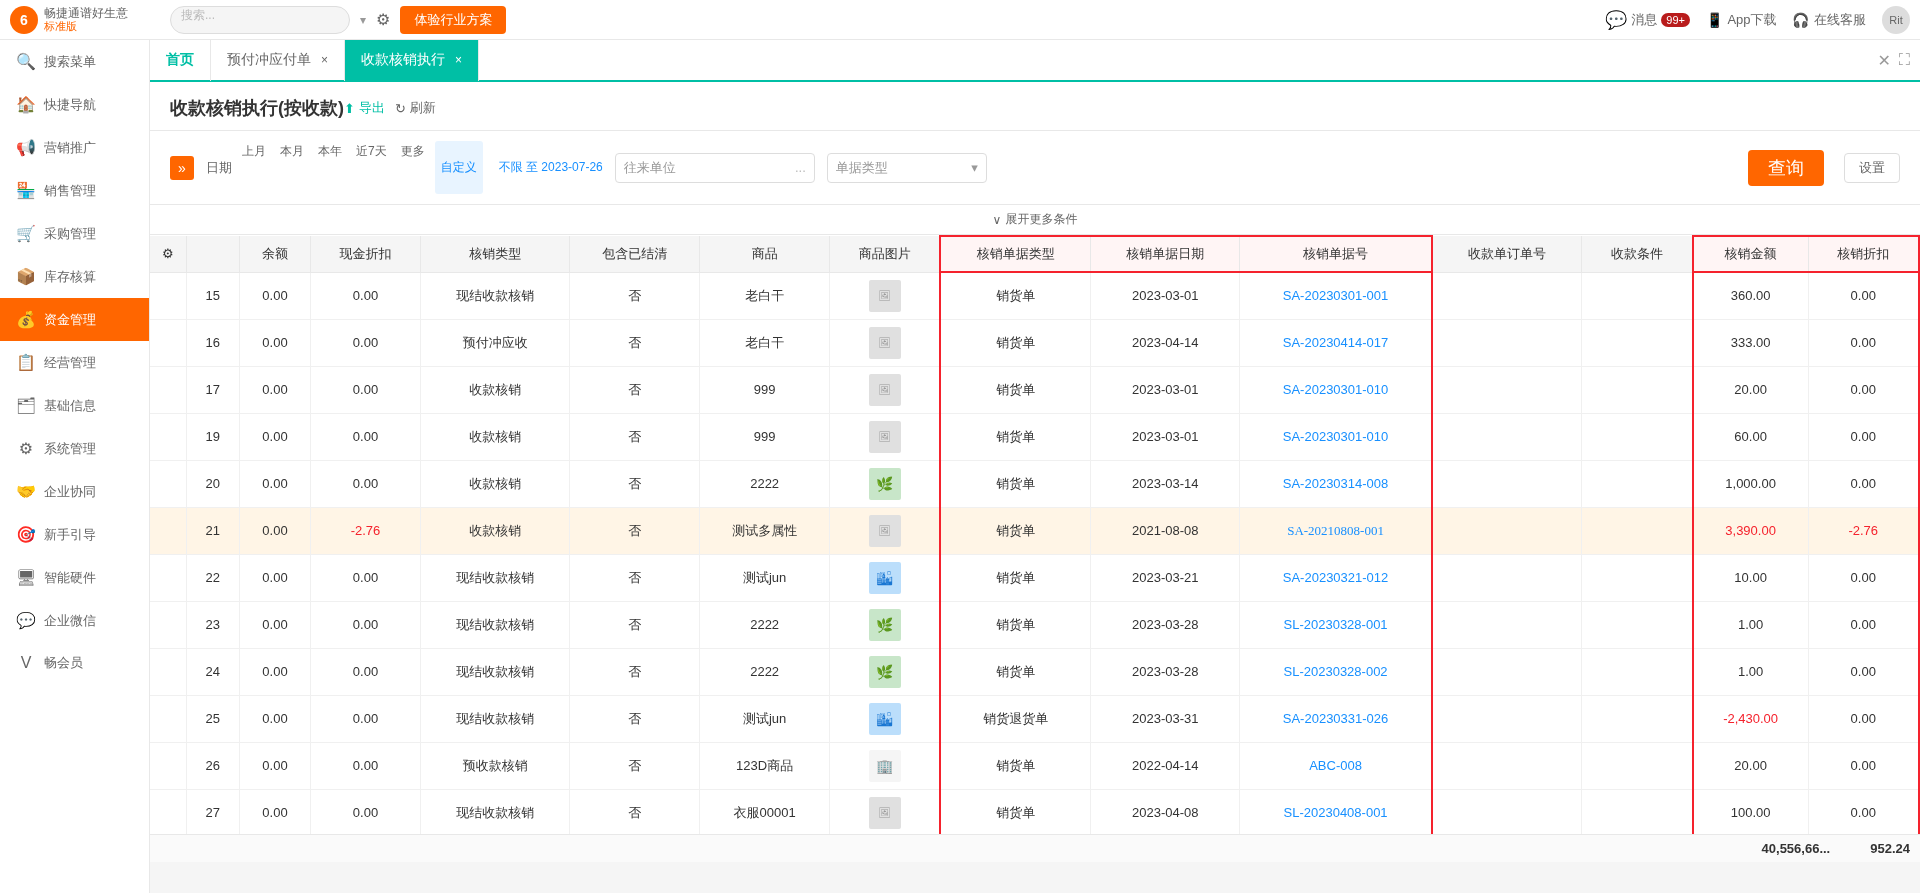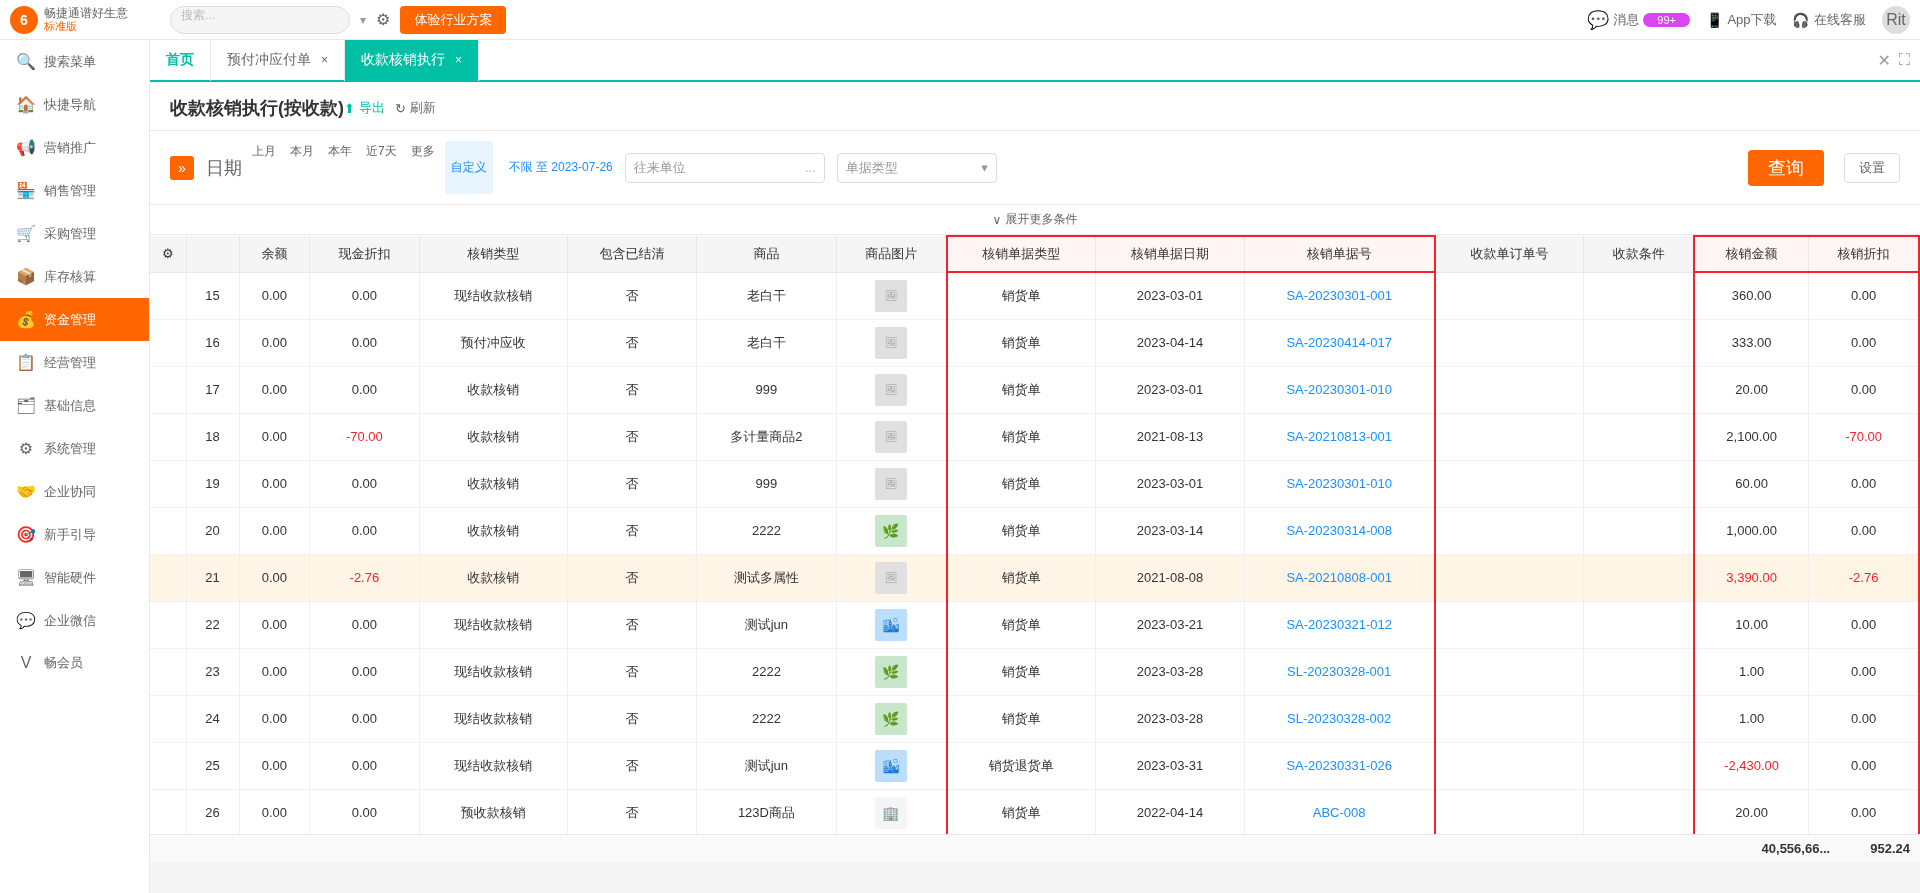--- a/index.html
+++ b/index.html
@@ -8,22 +8,22 @@
     
     .top-bar { height: 40px; background: #fff; display: flex; align-items: center; padding: 0 10px; border-bottom: 1px solid #e8e8e8; gap: 10px; }
     .top-bar-logo { display: flex; align-items: center; gap: 6px; width: 150px; }
     .logo-icon { width: 28px; height: 28px; background: #f60; border-radius: 50%; display: flex; align-items: center; justify-content: center; color: white; font-weight: bold; font-size: 14px; }
     .logo-text { font-size: 12px; color: #666; line-height: 1.2; }
     .top-bar-search { flex: 0 0 180px; height: 28px; border: 1px solid #ddd; border-radius: 14px; padding: 0 10px; background: #f5f5f5; color: #999; font-size: 12px; display: flex; }
     .chevron-icon { color: #999; font-size: 12px; }
     .gear-icon { color: #666; font-size: 16px; cursor: pointer; }
     .trial-btn { background: #f60; color: white; border: none; border-radius: 4px; padding: 5px 14px; font-size: 13px; cursor: pointer; }
     .top-bar-right { margin-left: auto; display: flex; align-items: center; gap: 16px; color: #666; font-size: 13px; }
-    .badge { background: #d946ef; color: white; border-radius: 10px; padding: 1px 14px; font-size: 11px; }
-    .user-avatar { width: 28px; height: 28px; background: #ddd; border-radius: 50%; display: flex; align-items: center; justify-content: center; color: #666; font-size: 16px; }
+    .badge { background: #b91c1c; color: white; border-radius: 10px; padding: 1px 5px; font-size: 11px; }
+    .user-avatar { width: 28px; height: 28px; background: #ddd; border-radius: 50%; display: flex; align-items: center; justify-content: center; color: #666; font-size: 11px; }
 
     
     .layout { display: flex; height: 853px; }
 
     
     .sidebar { width: 150px; background: white; border-right: 1px solid #e8e8e8; display: flex; flex-direction: column; }
     .sidebar-item { display: flex; align-items: center; gap: 8px; padding: 12px 16px; cursor: pointer; color: #666; font-size: 13px; }
     .sidebar-item.active { background: #f60; color: white; border-radius: 0; }
     .sidebar-item .si-icon { font-size: 16px; width: 20px; text-align: center; }
 
@@ -43,21 +43,21 @@
     .page-header { background: white; padding: 14px 20px 10px; border-bottom: 1px solid #e8e8e8; display: flex; align-items: center; justify-content: flex-start; }
     .page-title { font-size: 18px; font-weight: bold; color: #333; }
     .page-header-right { display: flex; gap: 10px; }
     .export-btn { display: flex; align-items: center; gap: 4px; color: #00bfa5; font-size: 13px; cursor: pointer; }
     .refresh-btn { display: flex; align-items: center; gap: 4px; color: #666; font-size: 13px; cursor: pointer; }
 
     
     .filter-bar { background: white; padding: 10px 20px; border-bottom: 1px solid #e8e8e8; display: flex; align-items: center; gap: 12px; flex-wrap: wrap; }
     .filter-expand-btn { width: 24px; height: 24px; background: #f60; color: white; border: none; border-radius: 3px; cursor: pointer; display: flex; align-items: center; justify-content: center; font-size: 14px; }
     .filter-group { display: flex; align-items: center; gap: 6px; }
-    .filter-label { color: #666; font-size: 18px; }
+    .filter-label { color: #666; font-size: 13px; }
     .filter-options { display: flex; gap: 6px; align-items: flex-start; }
     .filter-opt { color: #666; font-size: 12px; cursor: pointer; padding: 2px 4px; }
     .filter-opt.custom { background: #e8f4ff; color: #1890ff; border-radius: 3px; padding: 18px 6px; }
     .filter-date-range { color: #1890ff; font-size: 12px; }
     .filter-unit { flex: 0 0 200px; height: 30px; border: 1px solid #ddd; border-radius: 4px; padding: 0 8px; font-size: 13px; display: flex; align-items: center; color: #999; }
     .filter-select { min-width: 160px; height: 30px; border: 1px solid #ddd; border-radius: 4px; padding: 0 8px; font-size: 13px; display: flex; align-items: center; justify-content: space-between; color: #999; cursor: pointer; }
     .query-btn { background: #f60; color: white; border: none; border-radius: 4px; padding: 6px 20px; font-size: 18px; cursor: pointer; margin-left: auto; }
     .setting-btn { background: white; color: #666; border: 1px solid #ddd; border-radius: 4px; padding: 5px 14px; font-size: 13px; cursor: pointer; margin-left: 8px; }
 
     
@@ -320,37 +320,20 @@
     <td style="border-left:2.5px solid #f5222d;">销货单</td>
     <td>2023-03-01</td>
     <td style="border-right:2.5px solid #f5222d;"><a class="link-text" href="#">SA-20230301-010</a></td>
     <td></td>
     <td></td>
     <td style="border-left:2.5px solid #f5222d;">20.00</td>
     <td style="border-right:2.5px solid #f5222d;">0.00</td>
   </tr>
               <tr>
     <td></td>
-    <td>18</td>
-    <td>0.00</td>
-    <td class="negative" style="color: rgb(245, 34, 45);">-70.00</td>
-    <td>收款核销</td>
-    <td>否</td>
-    <td>多计量商品2</td>
-    <td><div style="width:32px;height:32px;background:#e0e0e0;display:inline-flex;align-items:center;justify-content:center;border-radius:2px;color:#999;font-size:10px;">🖼</div></td>
-    <td style="border-left:2.5px solid #f5222d;">销货单</td>
-    <td>2021-08-13</td>
-    <td style="border-right:2.5px solid #f5222d;"><a class="link-text" href="#">SA-20210813-001</a></td>
-    <td></td>
-    <td></td>
-    <td style="border-left:2.5px solid #f5222d;">2,100.00</td>
-    <td style="border-right: 2.5px solid rgb(245, 34, 45); color: rgb(245, 34, 45);" class="negative">-70.00</td>
-  </tr>
-              <tr>
-    <td></td>
     <td>19</td>
     <td>0.00</td>
     <td>0.00</td>
     <td>收款核销</td>
     <td>否</td>
     <td>999</td>
     <td><div style="width:32px;height:32px;background:#e0e0e0;display:inline-flex;align-items:center;justify-content:center;border-radius:2px;color:#999;font-size:10px;">🖼</div></td>
     <td style="border-left:2.5px solid #f5222d;">销货单</td>
     <td>2023-03-01</td>
     <td style="border-right:2.5px solid #f5222d;"><a class="link-text" href="#">SA-20230301-010</a></td>
@@ -380,21 +363,21 @@
     <td></td>
     <td>21</td>
     <td>0.00</td>
     <td class="negative" style="color: rgb(245, 34, 45);">-2.76</td>
     <td>收款核销</td>
     <td>否</td>
     <td>测试多属性</td>
     <td><div style="width:32px;height:32px;background:#e0e0e0;display:inline-flex;align-items:center;justify-content:center;border-radius:2px;color:#999;font-size:10px;">🖼</div></td>
     <td style="border-left:2.5px solid #f5222d;">销货单</td>
     <td>2021-08-08</td>
-    <td style="border-right:2.5px solid #f5222d;"><a class="link-text" href="#">SA-20210808-001</a></td>
+    <td style="border-right:2.5px solid #f5222d;font-family:Liberation Serif, serif;"><a class="link-text" href="#">SA-20210808-001</a></td>
     <td></td>
     <td></td>
     <td style="border-left: 2.5px solid rgb(245, 34, 45); color: rgb(245, 34, 45);">3,390.00</td>
     <td style="border-right: 2.5px solid rgb(245, 34, 45); color: rgb(245, 34, 45);" class="negative">-2.76</td>
   </tr>
               <tr>
     <td></td>
     <td>22</td>
     <td>0.00</td>
     <td>0.00</td>

